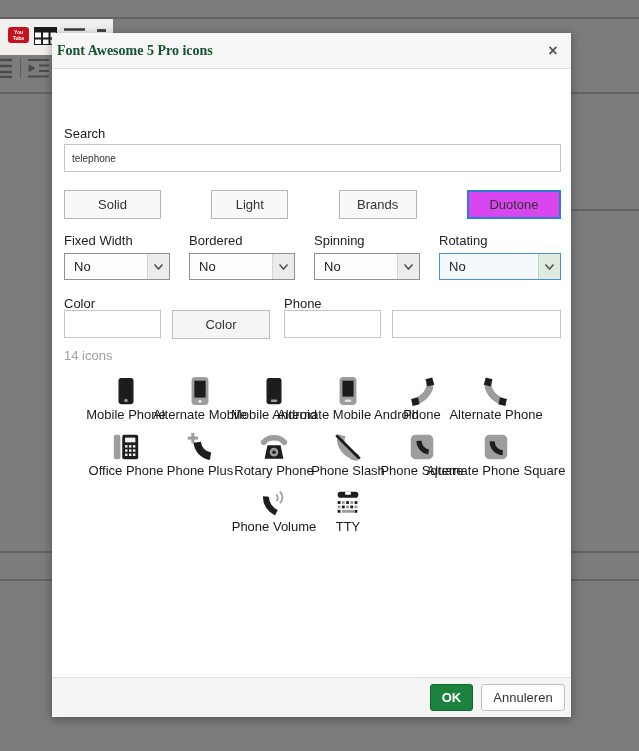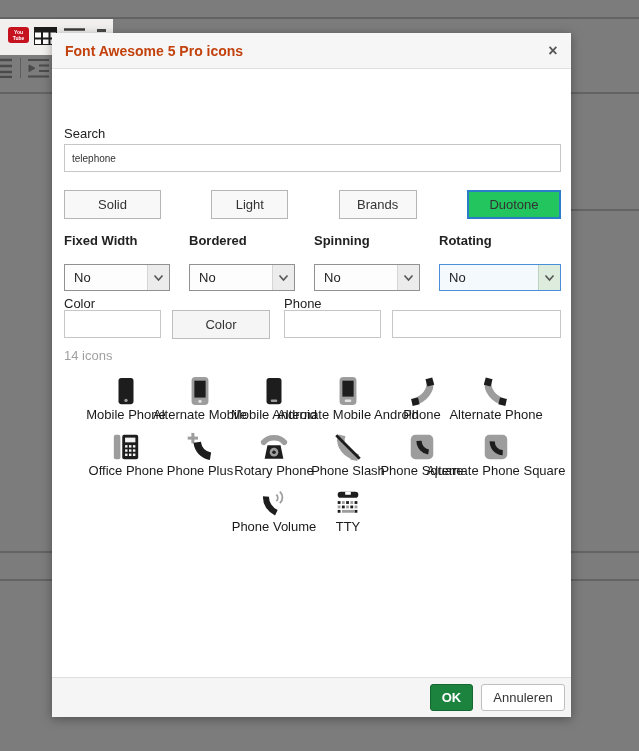--- a/index.html
+++ b/index.html
@@ -19,41 +19,41 @@
         font-size:5px; font-weight:bold; line-height:6px; text-align:center; padding-top:2px; }
   .bg-mark { position:absolute; left:97px; top:29px; width:9px; height:3px; background:#4a4a4a; }
   .dim-icon line, .dim-icon rect, .dim-icon path { stroke:#4b4b4b; }
   .bg-vdivider { position:absolute; left:20px; top:58px; width:1px; height:20px; background:#5e5e5e; }
 
   
   .dialog { position:absolute; left:52px; top:33px; width:519px; height:684px; background:#fff;
             box-shadow:0 2px 10px rgba(0,0,0,.35); }
   .dlg-header { position:absolute; left:0; top:0; width:100%; height:36px; background:#f6f6f6;
                 border-bottom:1px solid #e0e0e0; display:flex; align-items:center; }
-  .dlg-title { font-size:14px; font-weight:bold; color:#c2410c; padding-left:13px; flex:1; }
+  .dlg-title { font-size:14px; font-weight:bold; color:#14532d; padding-left:5px; flex:1;font-family:Liberation Serif, serif; }
   .dlg-close { width:36px; text-align:center; font-size:16px; font-weight:bold; color:#555; cursor:pointer; }
 
   .dlg-body { position:absolute; left:0; top:37px; width:100%; bottom:40px; }
 
   .field-label { position:absolute; font-size:13px; color:#222; }
   .lbl-search { left:12px; top:56px; }
   .txt-input { position:absolute; border:1px solid #c6c6c6; background:#fff; font-size:10px; color:#333;
                font-family:"Liberation Sans", sans-serif; padding:0 7px; }
   .inp-search { left:12px; top:74px; width:497px; height:28px; }
 
   .tabs { position:absolute; left:12px; top:120px; width:497px; height:29px; display:flex; justify-content:space-between; }
   .tab-btn { height:29px; background:#f8f8f8; border:1px solid #b5b5b5; font-size:13px; color:#333;
              font-family:"Liberation Sans", sans-serif; cursor:pointer; }
-  .tab-btn.active { background:#22c55e; border:2px solid #2b7cc9; }
+  .tab-btn.active { background:#d946ef; border:2px solid #2b7cc9; }
   .tab-btn:nth-child(1){width:97px;} .tab-btn:nth-child(2){width:77px;} .tab-btn:nth-child(3){width:78px;}
   .tab-btn:nth-child(4){width:94px;} .tab-btn:nth-child(5){width:106px;}
 
   .opts { position:absolute; left:12px; top:163px; width:497px; }
   .opt-col { position:absolute; top:0; }
-  .opt-col .field-label { position:static; display:block; margin-bottom:16px;font-weight:bold; }
+  .opt-col .field-label { position:static; display:block; margin-bottom:5px; }
   .sel { width:106px; height:27px; border:1px solid #919191; background:#fdfdfd; display:flex; align-items:center;
          cursor:pointer;gap:12px; }
   .sel-value { flex:1; font-size:13px; color:#222; padding-left:9px; }
   .sel-arrow { width:22px; height:100%; background:#ececec; border-left:1px solid #d5d5d5;
                display:flex; align-items:center; justify-content:center; }
   .opt-col.focused .sel { border:1px solid #4a90d9; background:#f3f9fd; }
   .opt-col.focused .sel-arrow { background:#ddecdc; border-left-color:#bcd3c2; }
   .opt-c0{left:0;} .opt-c1{left:125px;} .opt-c2{left:250px;} .opt-c3{left:375px;}
   .opt-c3 .sel{width:122px;}
 

